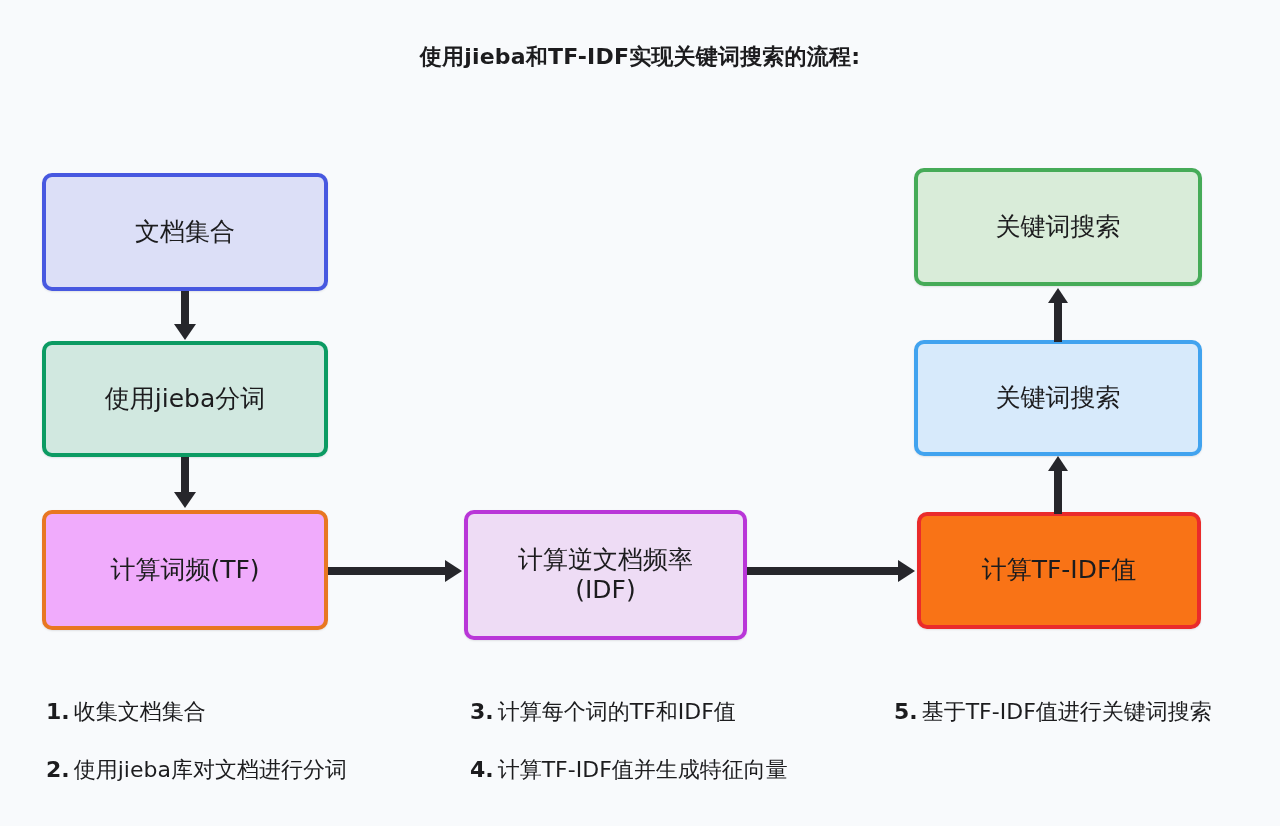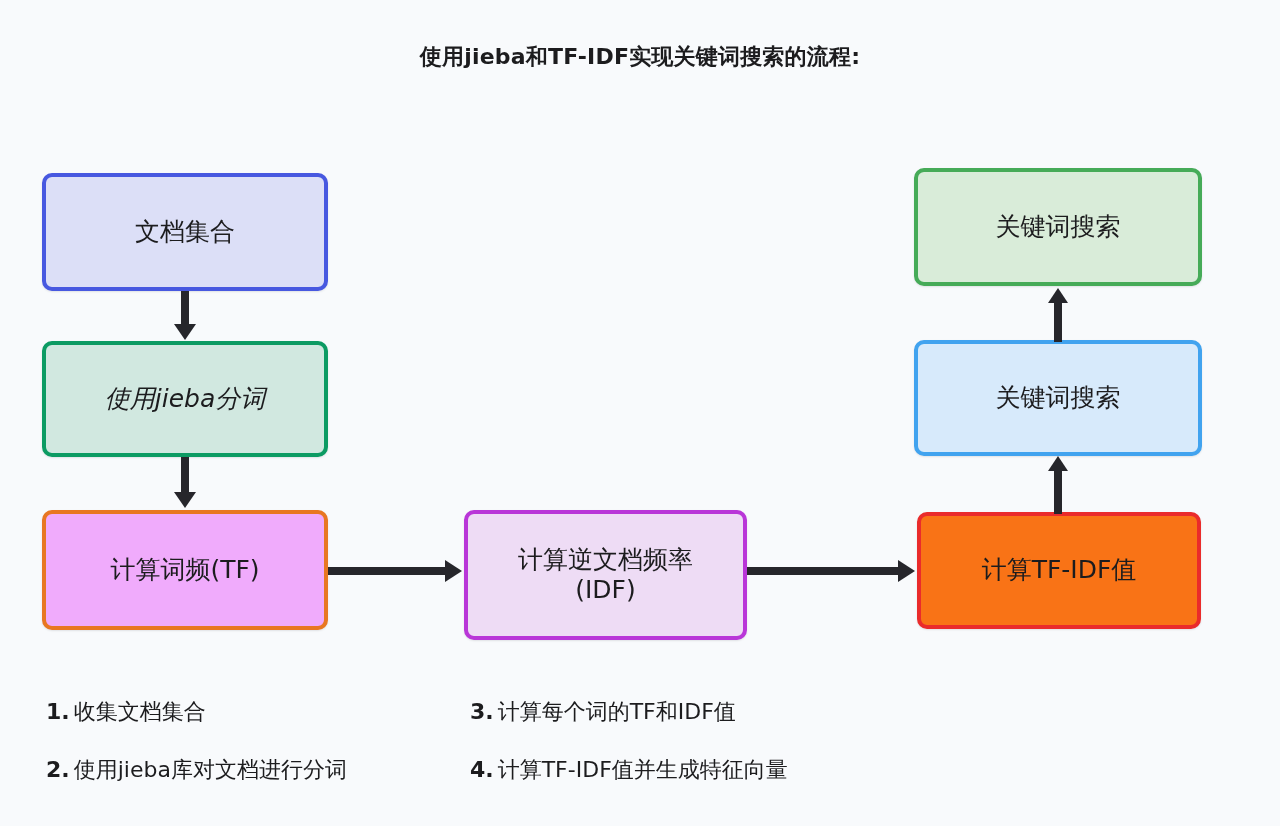--- a/index.html
+++ b/index.html
@@ -113,21 +113,21 @@
 
   <div class="node" id="n-docs" style="border-color: rgb(71, 88, 224); background: rgb(220, 223, 247);">
     <span class="lbl">文档集合</span>
   </div>
 
   <div class="arrow" id="a-docs-jieba" style="left:174px; top:291px; width:22px; height:50px;">
     <div class="shaft" style="left: 7px; top: 0px; width: 8px; height: 36px; background: rgb(38, 38, 43);"></div>
     <div class="head down" style="left: 0px; top: 33px; border-top-color: rgb(38, 38, 43);"></div>
   </div>
 
-  <div class="node" id="n-jieba" style="border-color: rgb(12, 155, 99); background: rgb(209, 232, 224); font-style: italic;">
+  <div class="node" id="n-jieba" style="border-color: rgb(12, 155, 99); background: rgb(209, 232, 224);">
     <span class="lbl">使用jieba分词</span>
   </div>
 
   <div class="arrow" id="a-jieba-tf" style="left:174px; top:457px; width:22px; height:53px;">
     <div class="shaft" style="left: 7px; top: 0px; width: 8px; height: 38px; background: rgb(38, 38, 43);"></div>
     <div class="head down" style="left: 0px; top: 35px; border-top-color: rgb(38, 38, 43);"></div>
   </div>
 
   <div class="node" id="n-tf" style="border-color: rgb(232, 119, 34); background: #f0abfc;">
     <span class="lbl">计算词频(TF)</span>
@@ -183,14 +183,19 @@
 
   <div class="caption-col" id="cap-col-2">
     <div class="caption-line">
       <span class="num">3.</span><span>计算每个词的TF和IDF值</span>
     </div>
     <div class="caption-line">
       <span class="num">4.</span><span>计算TF-IDF值并生成特征向量</span>
     </div>
   </div>
 
+  <div class="caption-col" id="cap-col-3">
+    <div class="caption-line">
+      <span class="num">5.</span><span>基于TF-IDF值进行关键词搜索</span>
+    </div>
+  </div>
 
 </div>
 
 </body></html>

